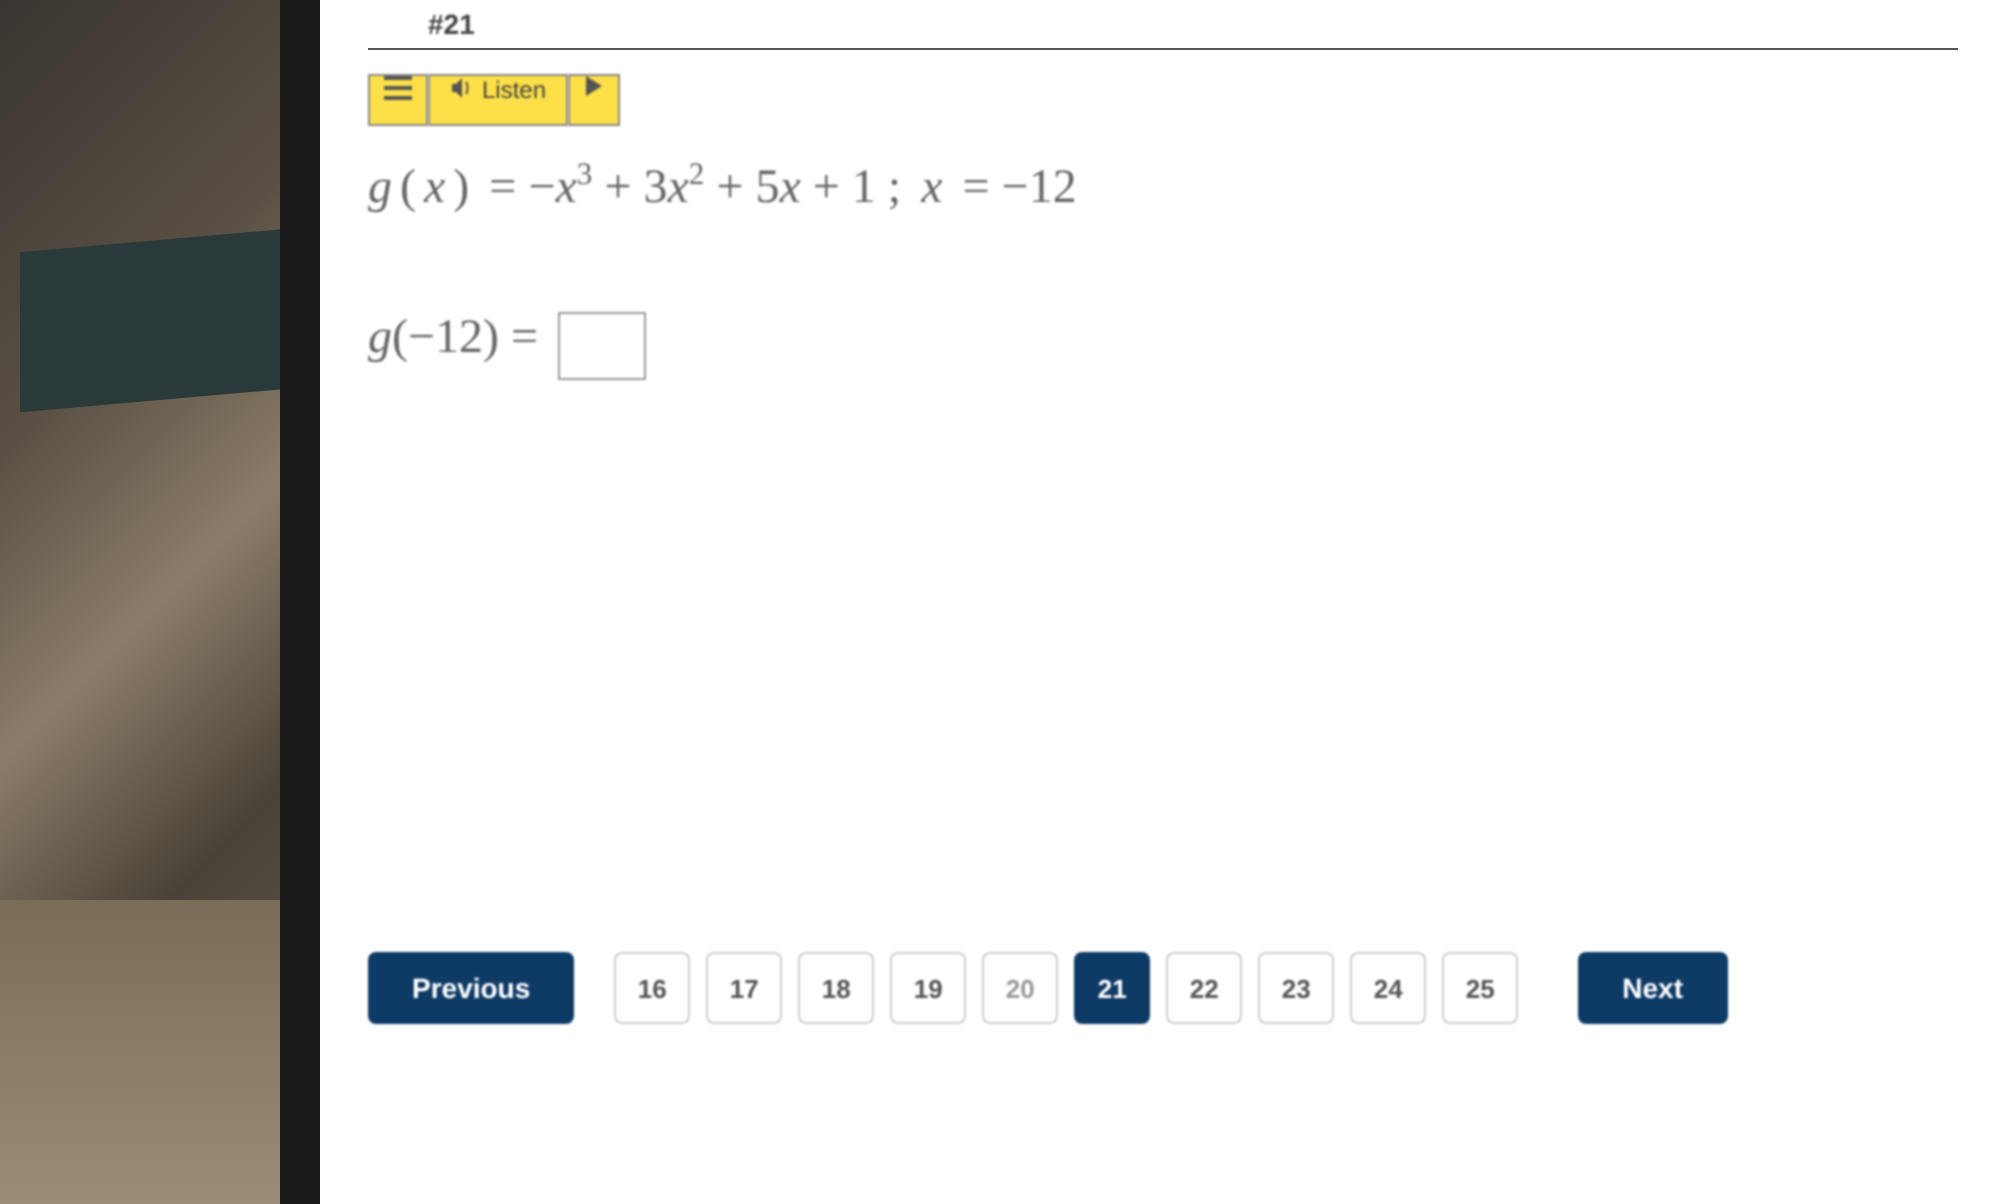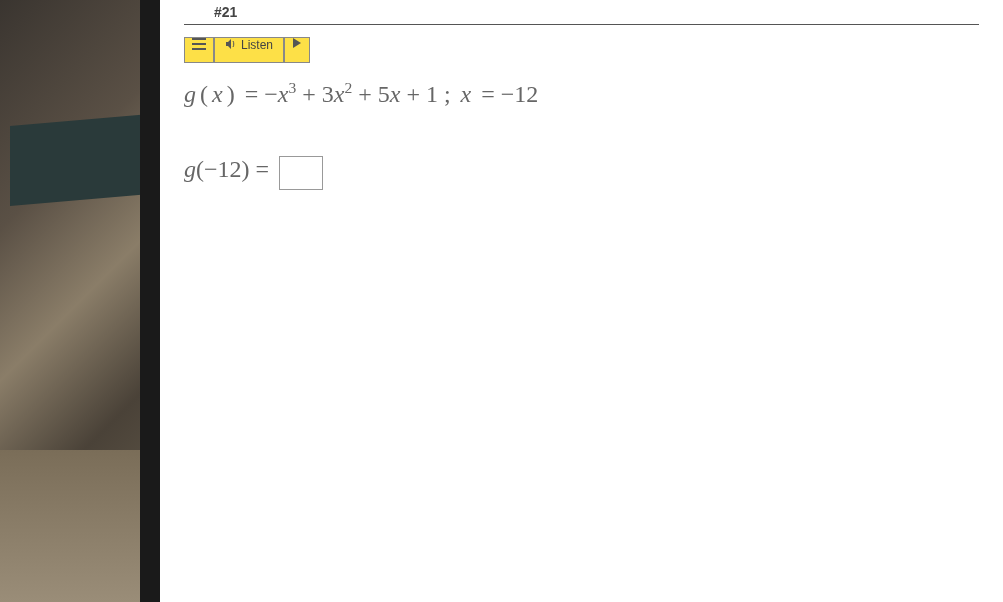--- a/index.html
+++ b/index.html
@@ -207,14 +207,30 @@
       <span style="font-style:italic;">x</span>
         <span>&nbsp;= −12</span>
     </div>
 
     <div class="answer-row">
       <span><span style="font-style:italic;">g</span>(−12) =</span>
       <span class="answer-box"></span>
     </div>
   </div>
 
+  <div class="pager">
+    <button class="nav-btn">Previous</button>
+    <div class="spacer"></div>
+    <div class="page-num">16</div>
+    <div class="page-num">17</div>
+    <div class="page-num">18</div>
+    <div class="page-num">19</div>
+    <div class="page-num cursor-on">20</div>
+    <div class="page-num current">21</div>
+    <div class="page-num">22</div>
+    <div class="page-num">23</div>
+    <div class="page-num">24</div>
+    <div class="page-num">25</div>
+    <div class="next-spacer"></div>
+    <button class="nav-btn">Next</button>
+  </div>
 
 </div>
 
 </body></html>

